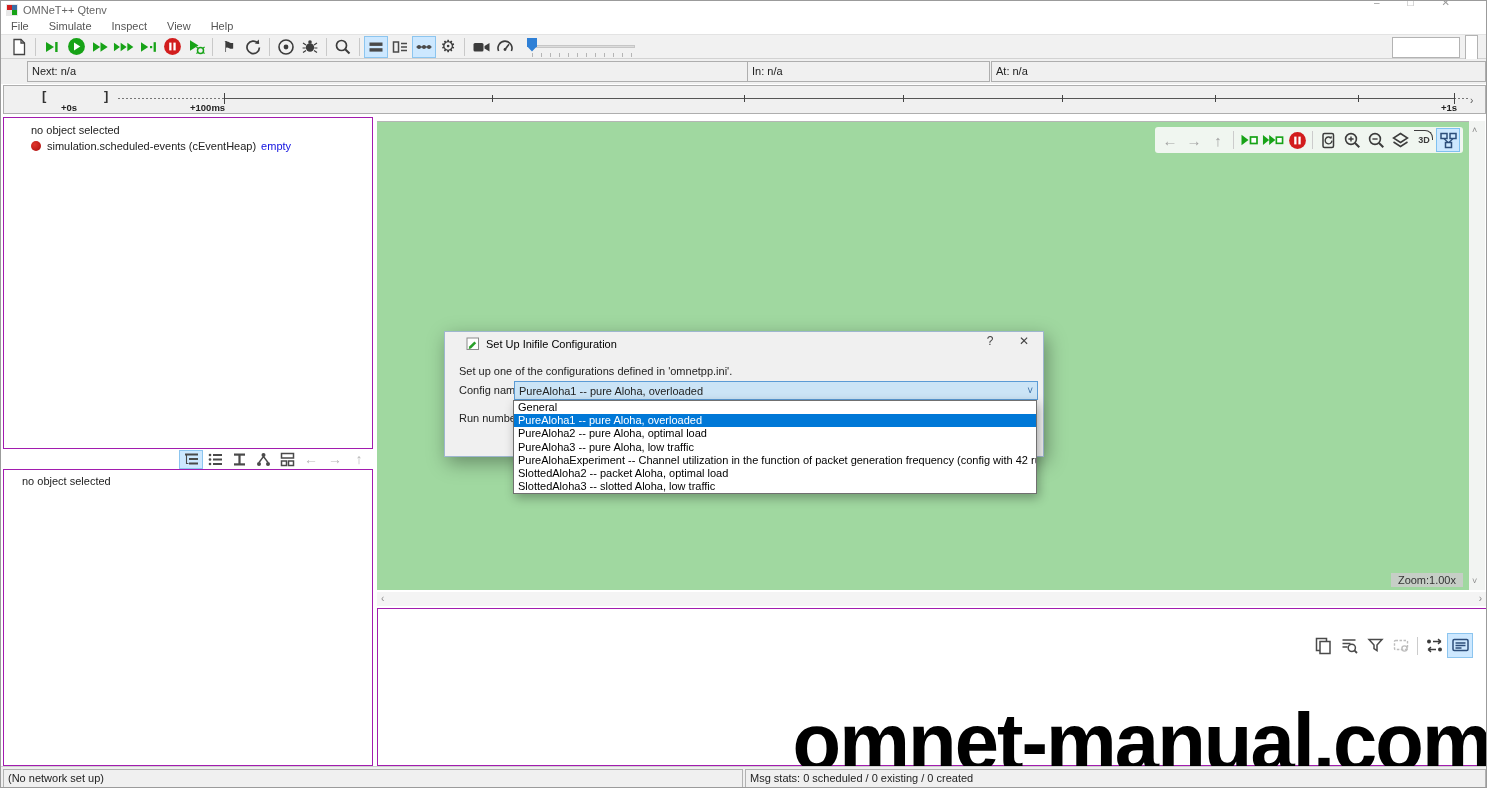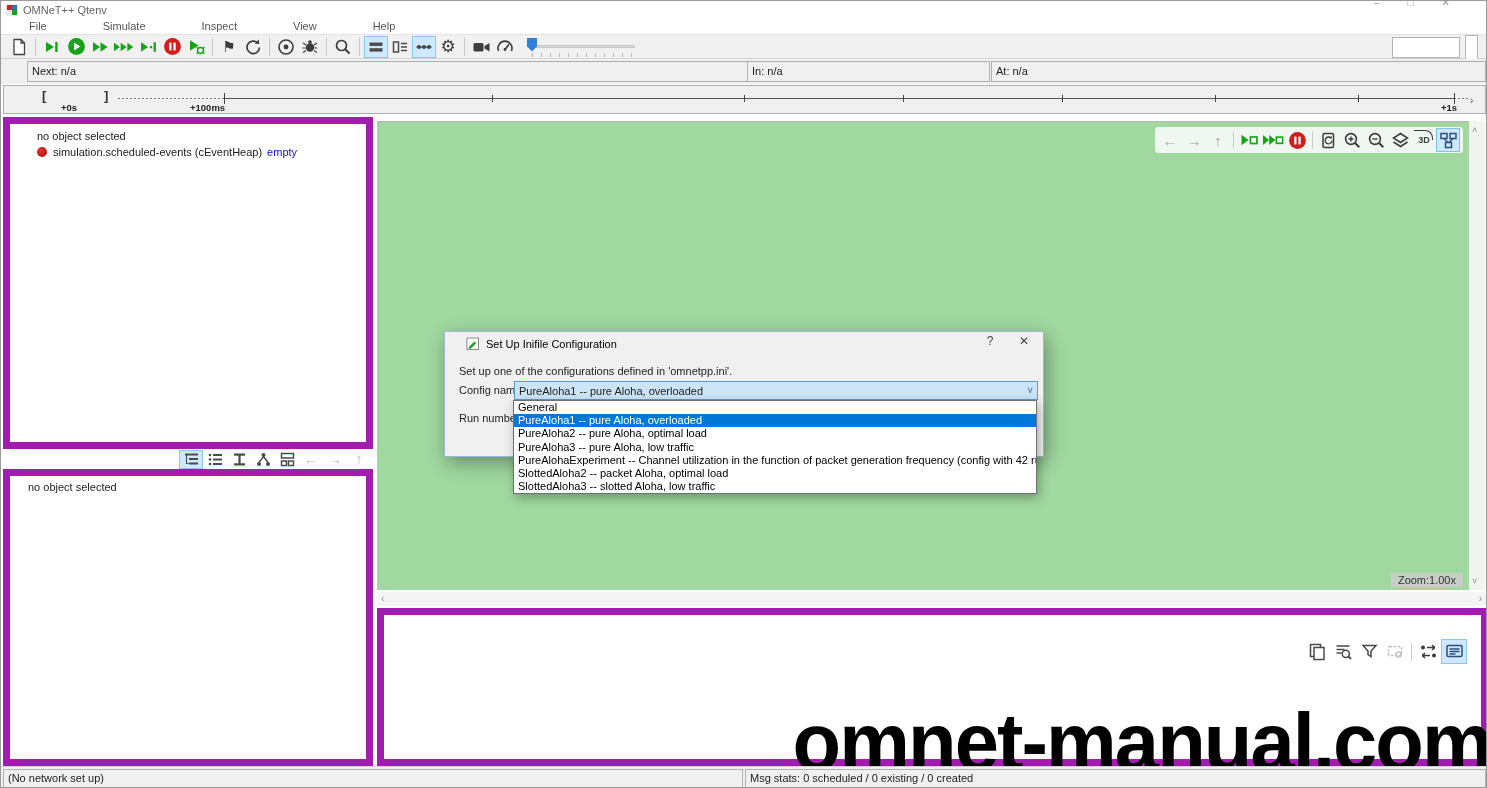--- a/index.html
+++ b/index.html
@@ -6,21 +6,21 @@
   html,body { width:1487px; height:788px; overflow:hidden; }
   body { font-family:"Liberation Sans", sans-serif; font-size:11px; color:#222; background:#fff; }
   .app { position:relative; width:1487px; height:788px; background:#fff; border:1px solid #9b9b9b; overflow:hidden; }
 
   
   .titlebar { position:absolute; left:0; top:0; width:100%; height:18px; background:#fff; }
   .app-icon { position:absolute; left:5px; top:3px; width:12px; height:12px; }
   .title-text { position:absolute; left:22px; top:3px; color:#666; }
   .win-controls { position:absolute; right:8px; top:-4px; height:12px; overflow:hidden; color:#999; font-size:10px; letter-spacing:28px; }
   .menubar { position:absolute; left:0; top:18px; width:100%; height:15px; display:flex; background:#fff; }
-  .menu-item { padding:1px 28px; color:#555; }
+  .menu-item { padding:1px 10px; color:#555; }
 
   
   .toolbar { position:absolute; left:0; top:33px; width:100%; height:25px; background:#f1f1f1; border-top:1px solid #e3e3e3; border-bottom:1px solid #d2d2d2; display:flex; align-items:center; padding-left:6px; }
   .tbtn { width:24px; height:22px; display:flex; align-items:center; justify-content:center; border:1px solid transparent; flex:0 0 auto; }
   .tbtn.hl { background:#cde8ff; border:1px solid #8cc5ef; }
   .tsep { width:1px; height:18px; background:#c9c9c9; margin:0 4px; flex:0 0 auto; }
   .glyph { font-size:15px; color:#3c3c3c; line-height:1; }
   .slider-wrap { position:relative; width:120px; height:22px; margin-left:6px; flex:0 0 auto; }
   .slider-track { position:absolute; left:8px; top:9px; width:104px; height:3px; background:#dcdcdc; border:1px solid #c6c6c6; }
   .slider-handle { position:absolute; left:4px; top:2px; width:10px; height:14px; background:#2f80d6; clip-path:polygon(0 0,100% 0,100% 62%,50% 100%,0 62%); }
@@ -39,21 +39,21 @@
   .timeline { position:absolute; left:2px; top:84px; width:1483px; height:29px; background:#f0f0f0; border:1px solid #aeaeae; }
   .tl-bracket { position:absolute; top:2px; font-size:13px; font-weight:bold; color:#333; }
   .tl-line { position:absolute; top:12px; height:1px; background:#555; }
   .tl-dotted { position:absolute; top:12px; height:1px; background:repeating-linear-gradient(90deg,#777 0 2px,transparent 2px 4px); }
   .tick { position:absolute; top:9px; width:1px; height:7px; background:#444; }
   .tick.big { top:7px; height:11px; }
   .tl-label { position:absolute; top:16px; font-size:9.5px; font-weight:bold; color:#222; }
   .tl-arrow { position:absolute; top:9px; font-size:10px; color:#555; }
 
   
-  .panel { position:absolute; background:#fff; border:7px solid #a21caf; }
+  .panel { position:absolute; background:#fff; border:1px solid #a21caf; }
   .insp-top { left:2px; top:116px; width:370px; height:332px; }
   .insp-bottom { left:2px; top:468px; width:370px; height:297px; }
   .tree-line1 { position:absolute; left:27px; top:6px; }
   .tree-line2 { position:absolute; left:27px; top:22px; display:flex; align-items:center; }
   .red-dot { width:10px; height:10px; border-radius:50%; background:radial-gradient(circle at 35% 35%, #e0352b, #a90d0d); margin-right:6px; flex:0 0 auto; }
   .blue-link { color:#1010e0; }
   .mid-toolbar { position:absolute; left:2px; top:448px; width:370px; height:20px; display:flex; justify-content:flex-end; align-items:center; padding-right:2px; background:#fff; }
   .mbtn { width:24px; height:19px; display:flex; align-items:center; justify-content:center; border:1px solid transparent; }
   .mbtn.hl { background:#cde8ff; border:1px solid #8cc5ef; }
   .dis { color:#b8b8b8; font-size:14px; }

